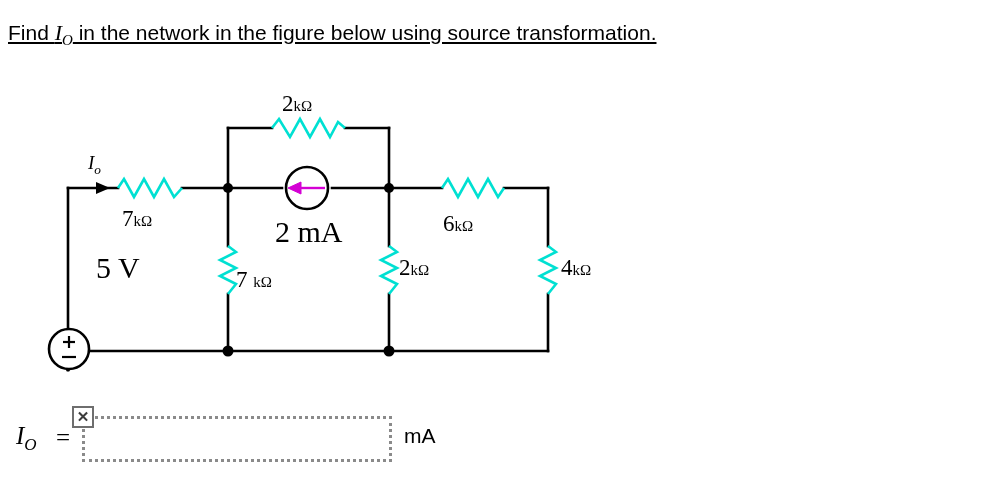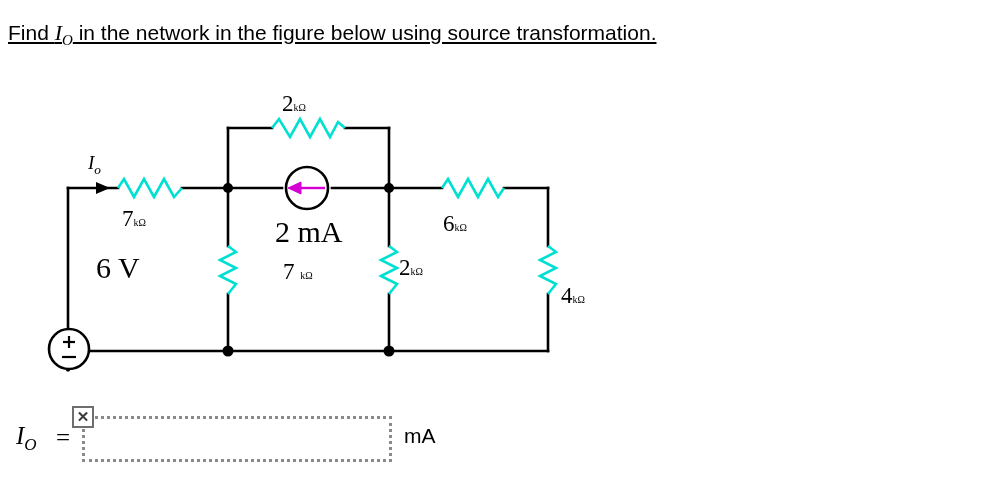--- a/index.html
+++ b/index.html
@@ -54,21 +54,21 @@
     position: absolute;
     font-family: "Liberation Serif", serif;
     color: #000;
     white-space: nowrap;
   }
   .res-label {
     font-size: 23px;
     line-height: 23px;
   }
   .res-label .unit {
-    font-size: 10px;
+    font-size: 15px;
   }
   .src-label {
     font-size: 30px;
     line-height: 23px;
   }
   .io-label {
     font-family: "Liberation Serif", serif;
     font-style: italic;
     font-size: 19px;
   }
@@ -230,27 +230,27 @@
       <polyline points="548,166 556,172 540,180 556,188 540,196 556,204 548,214"></polyline>
     </g>
   </svg>
 
   <div class="cfg-label res-label" style="left:122px; top:127px;"><span>7</span><span class="unit">kΩ</span></div>
 
   <div class="cfg-label res-label" style="left:282px; top:12px;"><span>2</span><span class="unit">kΩ</span></div>
 
   <div class="cfg-label res-label" style="left:443px; top:132px;"><span>6</span><span class="unit">kΩ</span></div>
 
-  <div class="cfg-label res-label" style="left:236px; top:180px;margin-left:47px;"><span>7 </span><span class="unit">kΩ</span></div>
+  <div class="cfg-label res-label" style="left:236px; top:188px;"><span>7 </span><span class="unit">kΩ</span></div>
 
   <div class="cfg-label res-label" style="left:399px; top:176px;"><span>2</span><span class="unit">kΩ</span></div>
 
-  <div class="cfg-label res-label" style="left:561px; top:176px;margin-top:28px;"><span>4</span><span class="unit">kΩ</span></div>
-
-  <div class="cfg-label src-label" style="left:96px; top:176px;">6 V</div>
+  <div class="cfg-label res-label" style="left:561px; top:176px;"><span>4</span><span class="unit">kΩ</span></div>
+
+  <div class="cfg-label src-label" style="left:96px; top:176px;">5 V</div>
 
   <div class="cfg-label src-label" style="left:275px; top:140px;">2 mA</div>
 
   <div class="cfg-label io-label" style="left:88px; top:72px;"><span>I</span><sub>o</sub></div>
 </div>
 
 <div id="answer-row">
   <span id="answer-io-label"><span>I</span><sub>O</sub></span>
 
   <span id="answer-equals">=</span>

